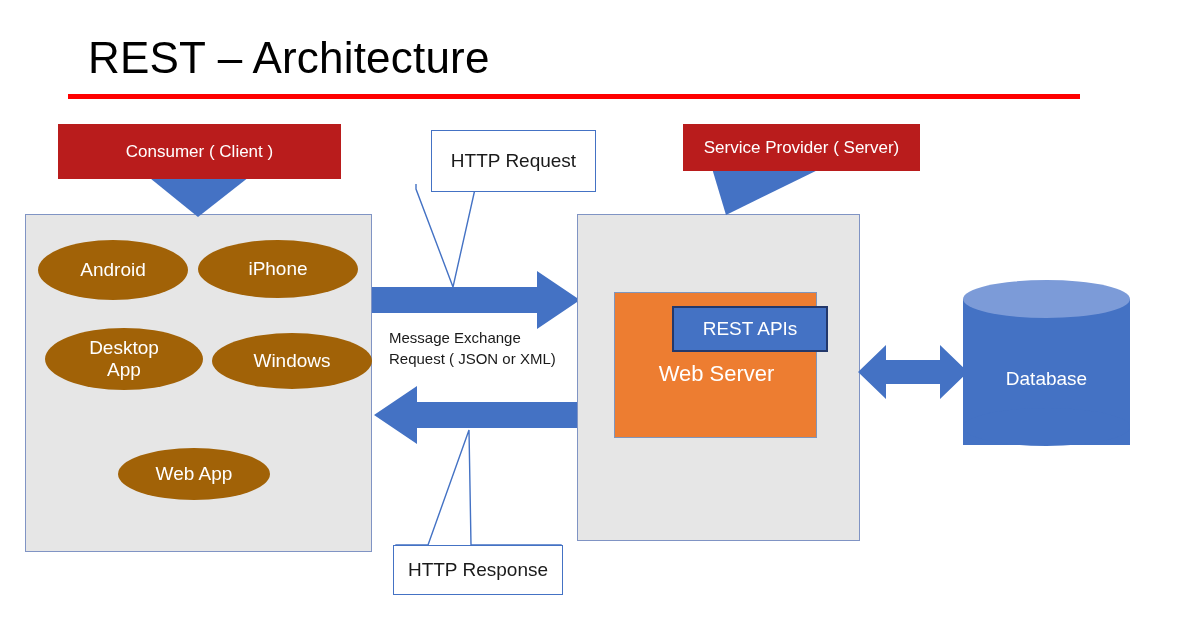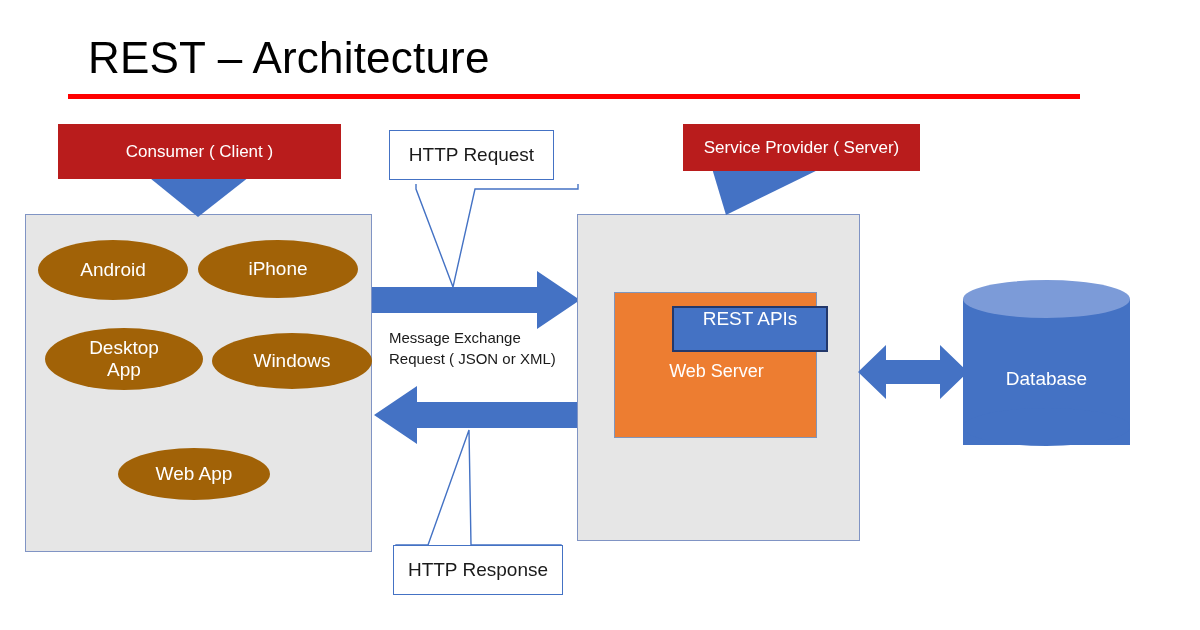--- a/index.html
+++ b/index.html
@@ -49,21 +49,21 @@
   
   .callout-white{
     position:absolute;
     background:#ffffff;
     border:1px solid #4472C4;
     color:#1a1a1a;
     display:flex;align-items:center;justify-content:center;
     font-size:19px;
     box-sizing:border-box;
   }
-  #callout-http-request{left:389px;top:130px;width:165px;height:50px;}
+  #callout-http-request{left:431px;top:130px;width:165px;height:62px;}
   #callout-http-response{left:393px;top:545px;width:170px;height:50px;}
 
   
   .ellipse{
     position:absolute;
     background:#a16207;
     border-radius:50%;
     color:#ffffff;
     display:flex;align-items:center;justify-content:center;
     text-align:center;
@@ -80,26 +80,26 @@
   .arrow-svg{position:absolute;}
 
   
   #web-server-box{
     position:absolute;left:614px;top:292px;width:203px;height:146px;
     background:#ED7D31;border:1px solid #7F96BD;box-sizing:border-box;
   }
   #rest-apis-box{
     position:absolute;left:57px;top:13px;width:156px;height:46px;
     background:#4472C4;border:2px solid #23386B;box-sizing:border-box;
-    color:#ffffff;display:flex;align-items:flex-start;justify-content:center;
+    color:#ffffff;display:flex;align-items:center;justify-content:center;
     font-size:19px;
   }
   #web-server-label{
     position:absolute;left:0;top:68px;width:203px;
-    text-align:center;color:#ffffff;font-size:18px;
+    text-align:center;color:#ffffff;font-size:22px;
   }
 
   
   #database{position:absolute;left:963px;top:280px;width:167px;height:184px;}
   #db-body{
     position:absolute;left:0;top:19px;width:167px;height:146px;
     background:#4472C4;
   }
   #db-bottom{
     position:absolute;left:0;top:128px;width:167px;height:38px;

